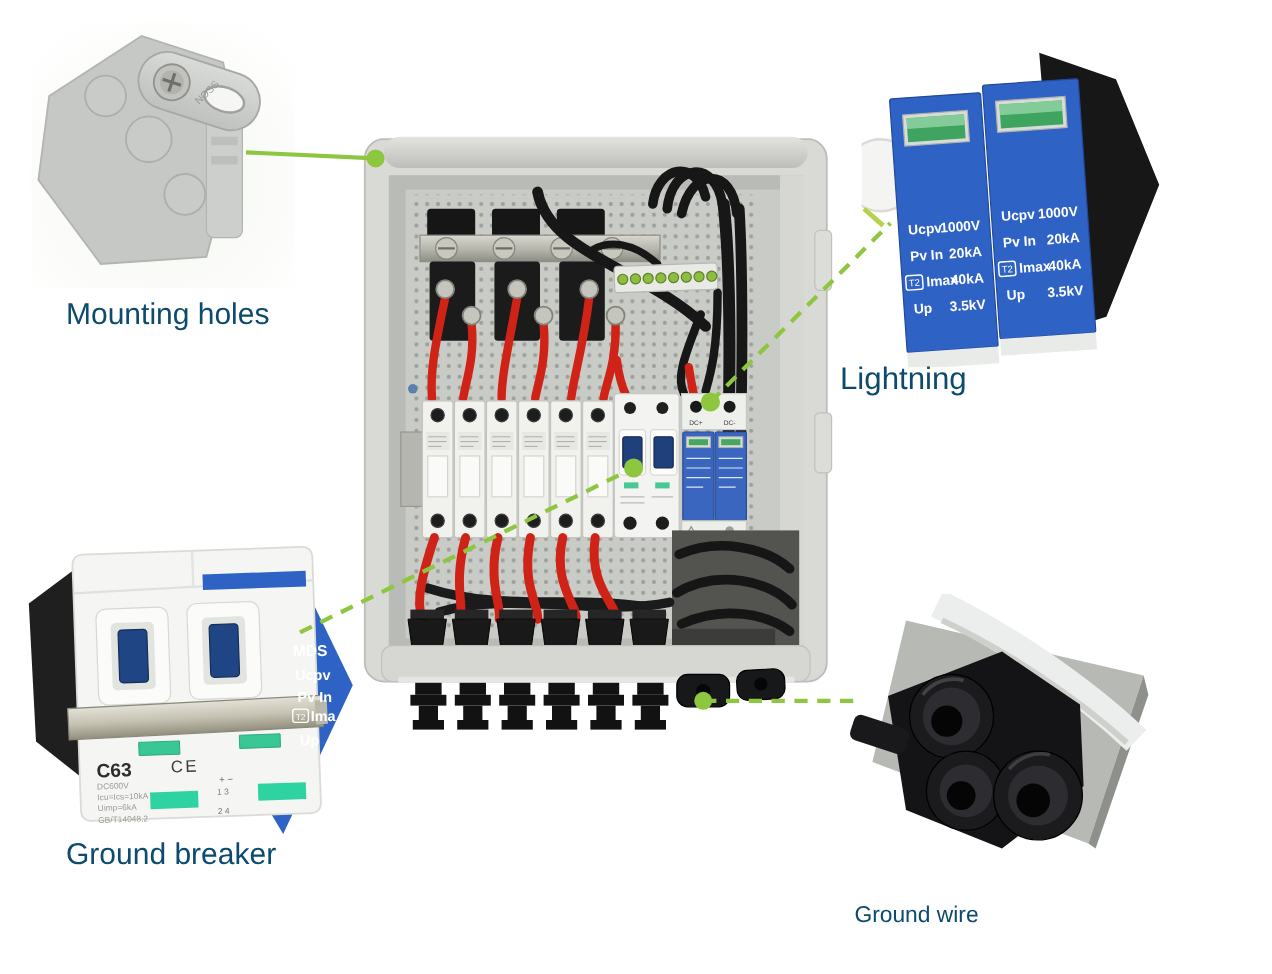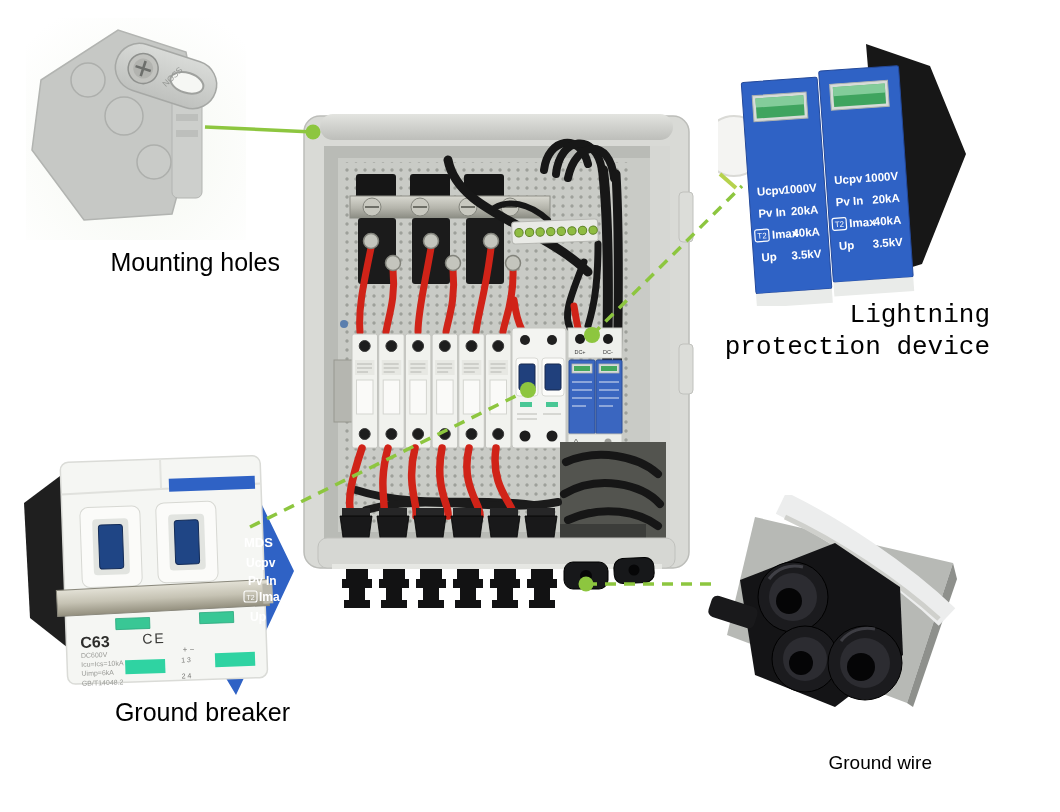--- a/index.html
+++ b/index.html
@@ -1,22 +1,22 @@
 <!DOCTYPE html>
 <html><head>
 <meta charset="utf-8">
 <style>
   html,body{margin:0;padding:0;background:#ffffff;}
   #stage{position:relative;width:1060px;height:812px;background:#ffffff;overflow:hidden;
          font-family:"Liberation Sans", sans-serif;}
   .photo{position:absolute;}
-  .callout-label{position:absolute;color:#000000;text-align:right;
+  .callout-label{position:absolute;color:#0c4a6e;text-align:left;
                  font-family:"Liberation Sans", sans-serif;font-weight:400;}
   #lbl-mounting{left:55px;top:248px;width:225px;font-size:25px;}
-  #lbl-lightning{left:700px;top:300px;width:290px;font-size:26px;line-height:1.22;font-family:Liberation Mono, monospace;}
+  #lbl-lightning{left:700px;top:300px;width:290px;font-size:26px;line-height:1.22;}
   #lbl-breaker{left:55px;top:698px;width:235px;font-size:25px;}
   #lbl-ground{left:712px;top:752px;width:220px;font-size:19px;}
   svg{display:block;font-family:"Liberation Sans", sans-serif;}
   .spec-label,.spec-value{fill:#ffffff;font-size:11.5px;font-weight:bold;}
   .tinytxt{fill:#9b9c98;font-size:7px;}
   .overlay{pointer-events:none;}
 </style>
 </head>
 <body>
 
@@ -438,21 +438,20 @@
       <circle cx="180" cy="168" r="37" fill="#1b1b1e" stroke="#000"></circle>
       <circle cx="180" cy="168" r="25" fill="#2c2c31"></circle>
       <circle cx="176" cy="172" r="14" fill="#050506"></circle>
       <path d="M156,146 A34,34 0 0 1 190,134" stroke="#55555b" stroke-width="3" fill="none" opacity="0.6"></path>
     </g>
   </svg>
 
   <div class="callout-label" id="lbl-mounting">Mounting holes</div>
   <div class="callout-label" id="lbl-lightning">
     <div>Lightning</div>
-    <div>protection device</div>
   </div>
   <div class="callout-label" id="lbl-breaker">Ground breaker</div>
   <div class="callout-label" id="lbl-ground">Ground wire</div>
 
   <svg class="photo overlay" style="left:0;top:0;" width="1060" height="812" viewBox="0 0 1060 812">
     <g stroke="#8dc63f" stroke-width="3.5" fill="#8dc63f">
       <line x1="205" y1="127" x2="313" y2="132"></line>
       <circle cx="313" cy="132" r="7.5" stroke="none"></circle>
       <line x1="592" y1="335" x2="742" y2="186" stroke-dasharray="11 8"></line>
       <circle cx="592" cy="335" r="8" stroke="none"></circle>

